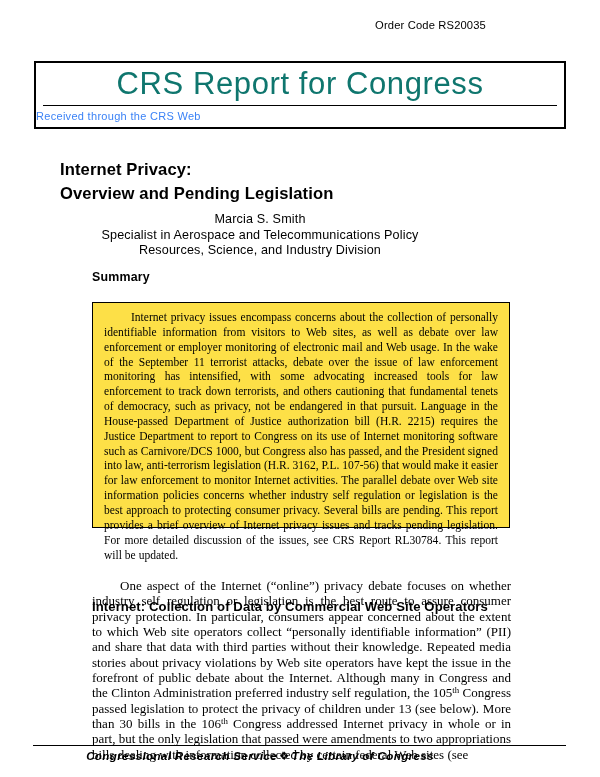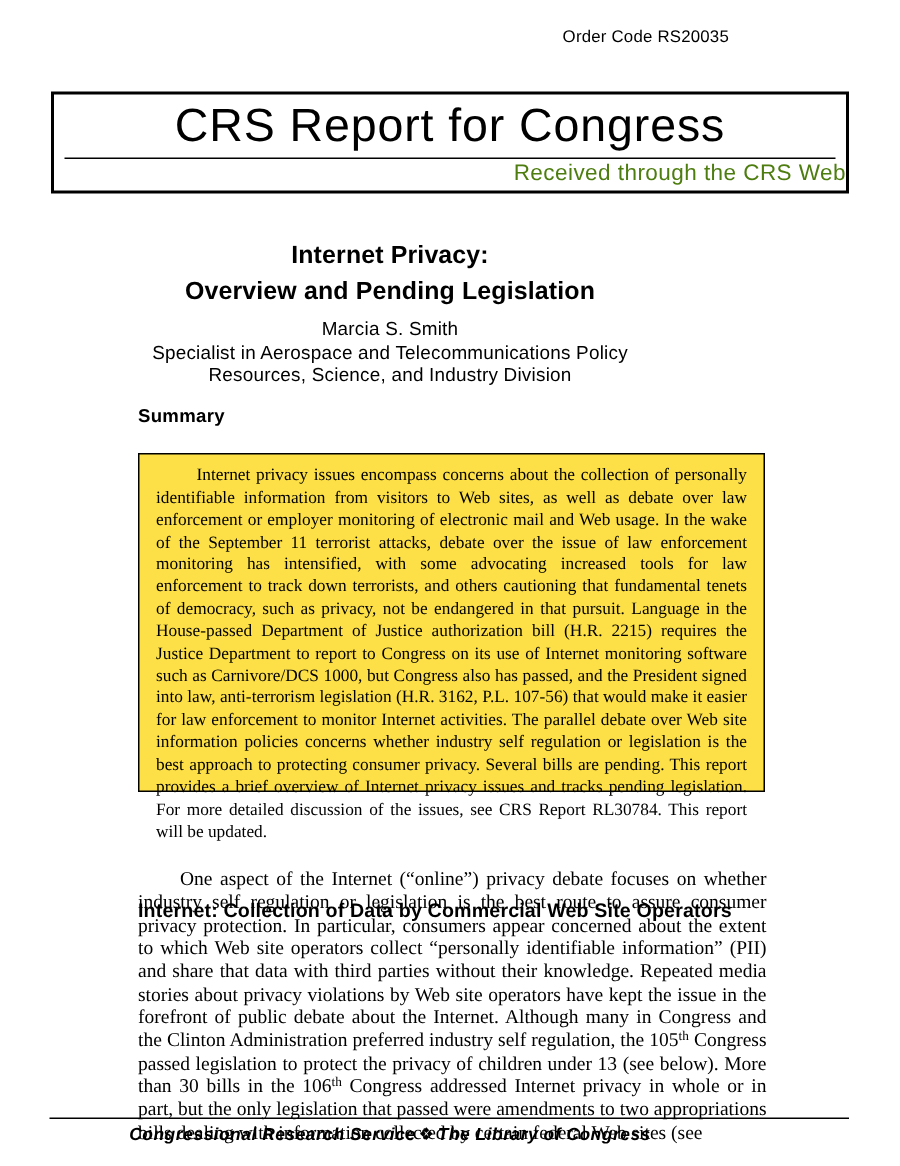--- a/index.html
+++ b/index.html
@@ -51,53 +51,53 @@
     position: absolute;
     left: 0;
     right: 0;
     top: 2px;
     text-align: center;
     font-family: "Liberation Sans", "DejaVu Sans", sans-serif;
     font-weight: 300;
     font-size: 31px;
     line-height: 38px;
     letter-spacing: 0.6px;
-    color: #000000;
+    color: #0f766e;
     white-space: nowrap;
   }
   .banner-rule {
     position: absolute;
     left: 7px;
     right: 7px;
     top: 42px;
     height: 0;
     border-top: 1.3px solid #000;
   }
   .banner-sub {
     position: absolute;
     left: 0;
     right: 0;
     top: 42px;
-    text-align: right;
+    text-align: left;
     font-family: "Liberation Sans", "DejaVu Sans", sans-serif;
     font-weight: 400;
-    font-size: 15px;
+    font-size: 11px;
     line-height: 22px;
     letter-spacing: 0.3px;
-    color: #4d7c0f;
+    color: #3b82f6;
     white-space: nowrap;
   }
 
   
   .report-title {
     position: absolute;
     left: 60px;
     right: 60px;
     top: 158px;
-    text-align: center;
+    text-align: left;
     font-family: "Liberation Sans", "DejaVu Sans", sans-serif;
     font-weight: bold;
     font-size: 16.6px;
     line-height: 23.5px;
     letter-spacing: 0.1px;
   }
 
   .byline {
     position: absolute;
     left: 40px;

